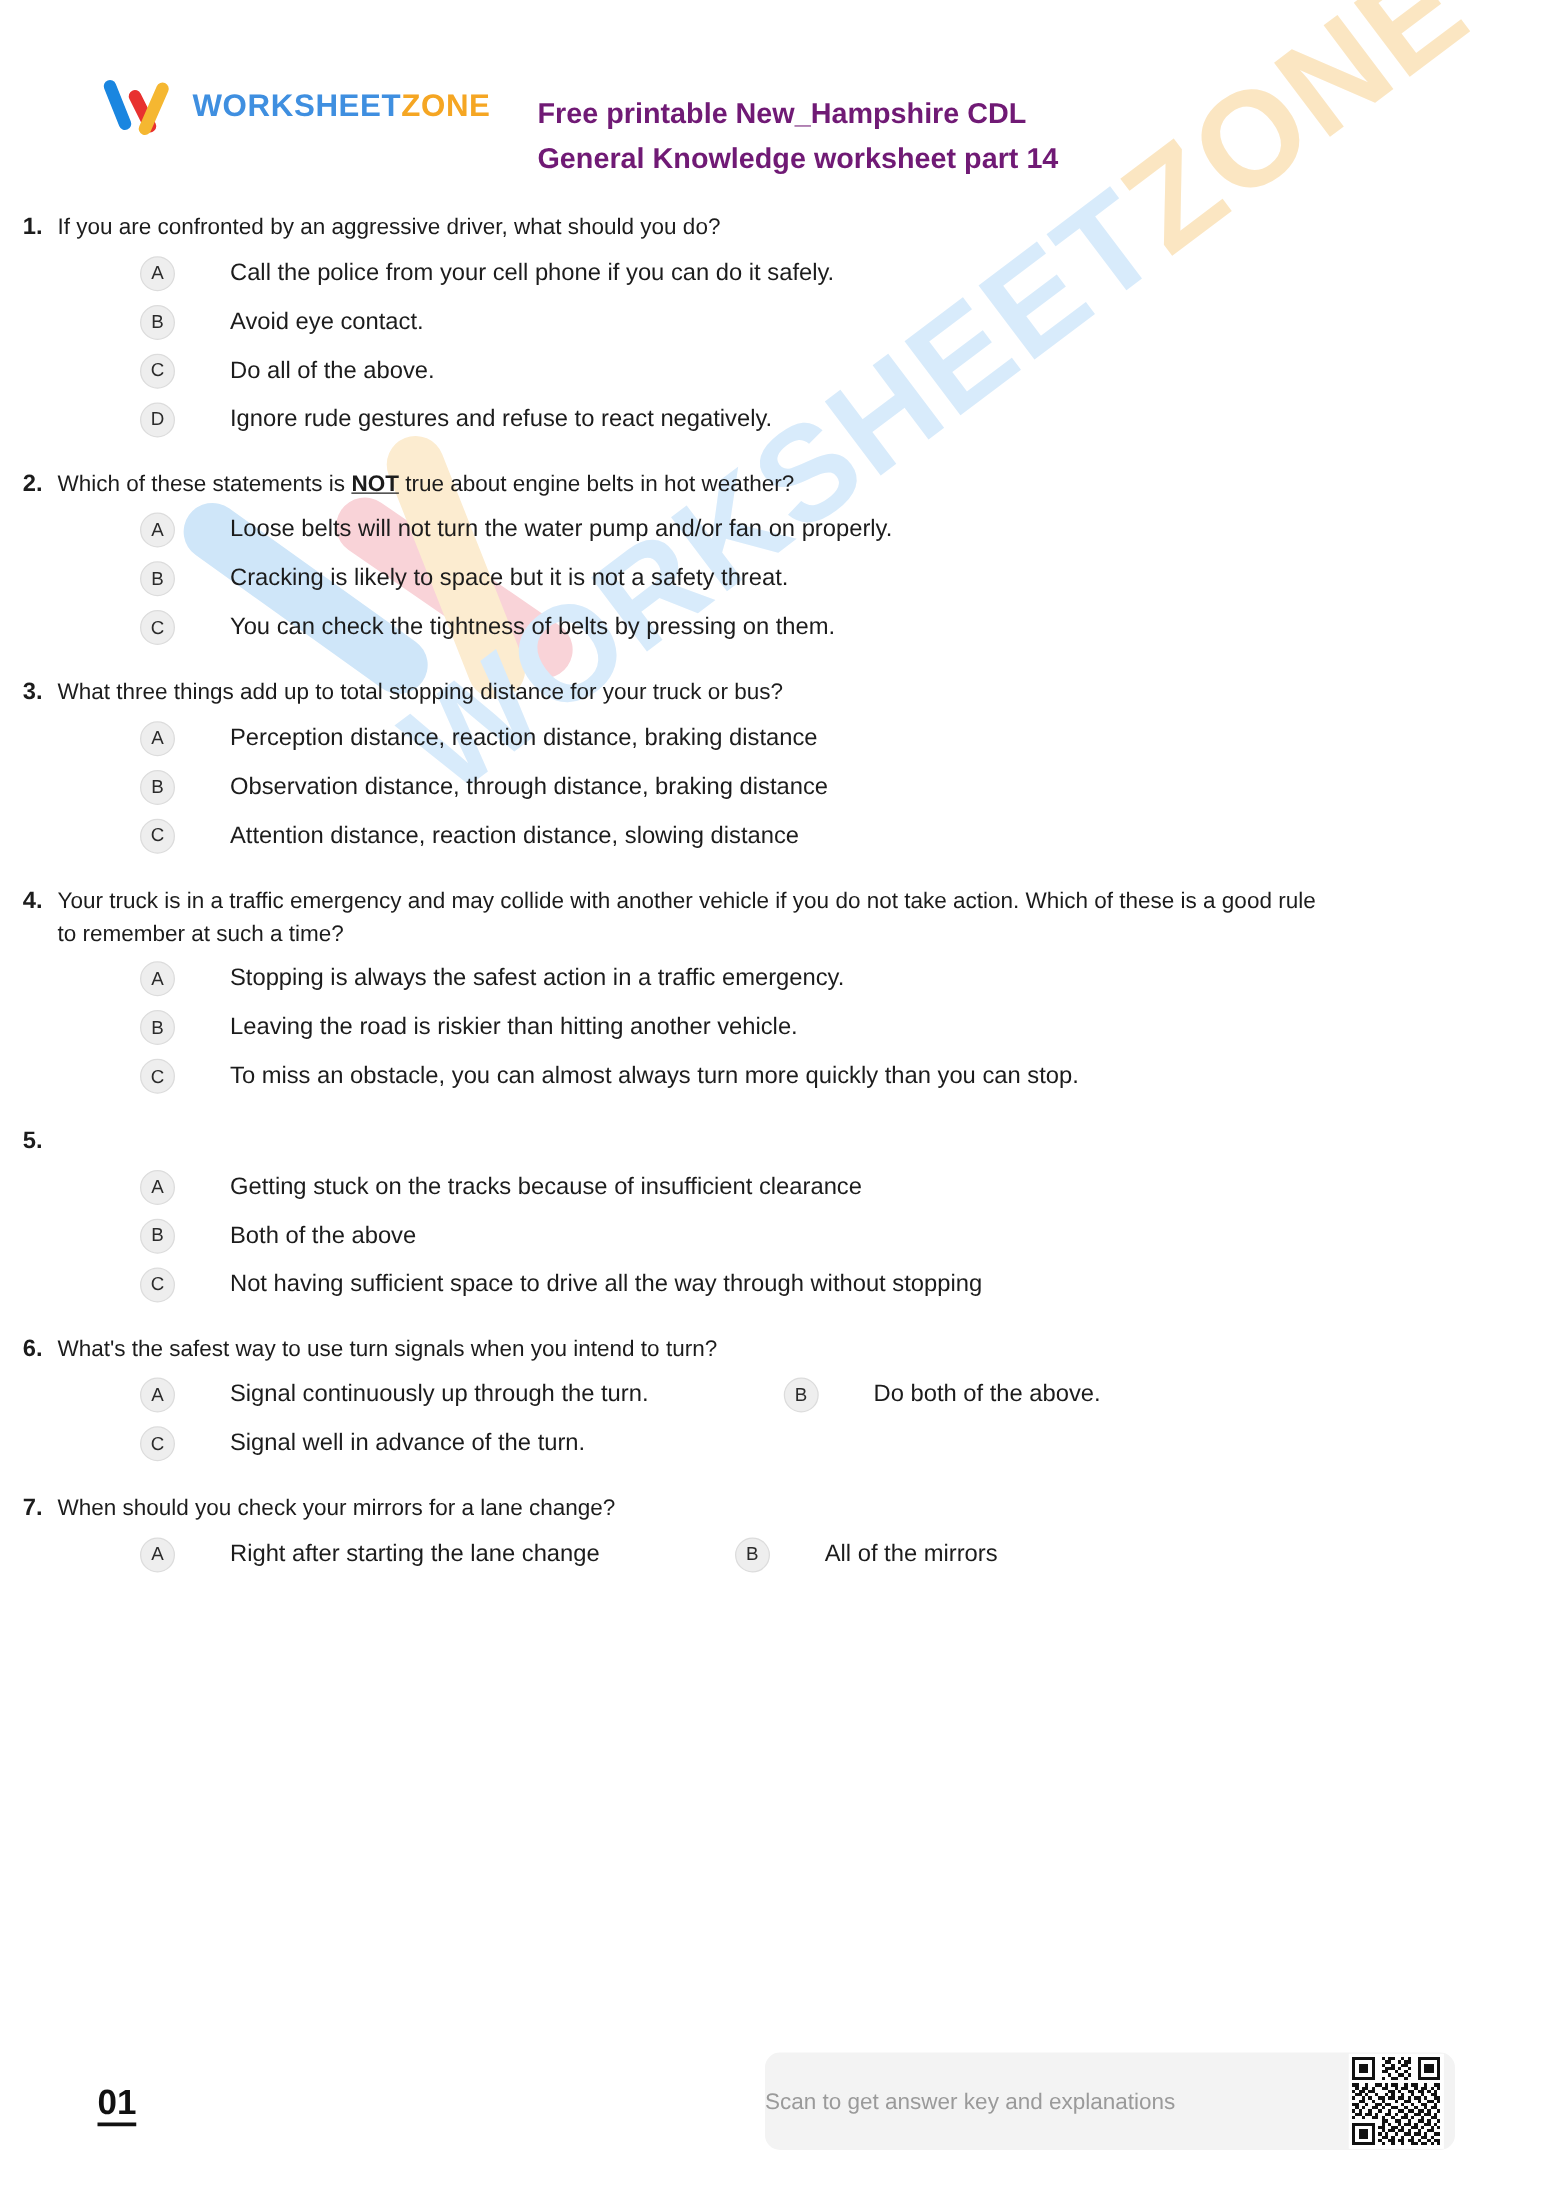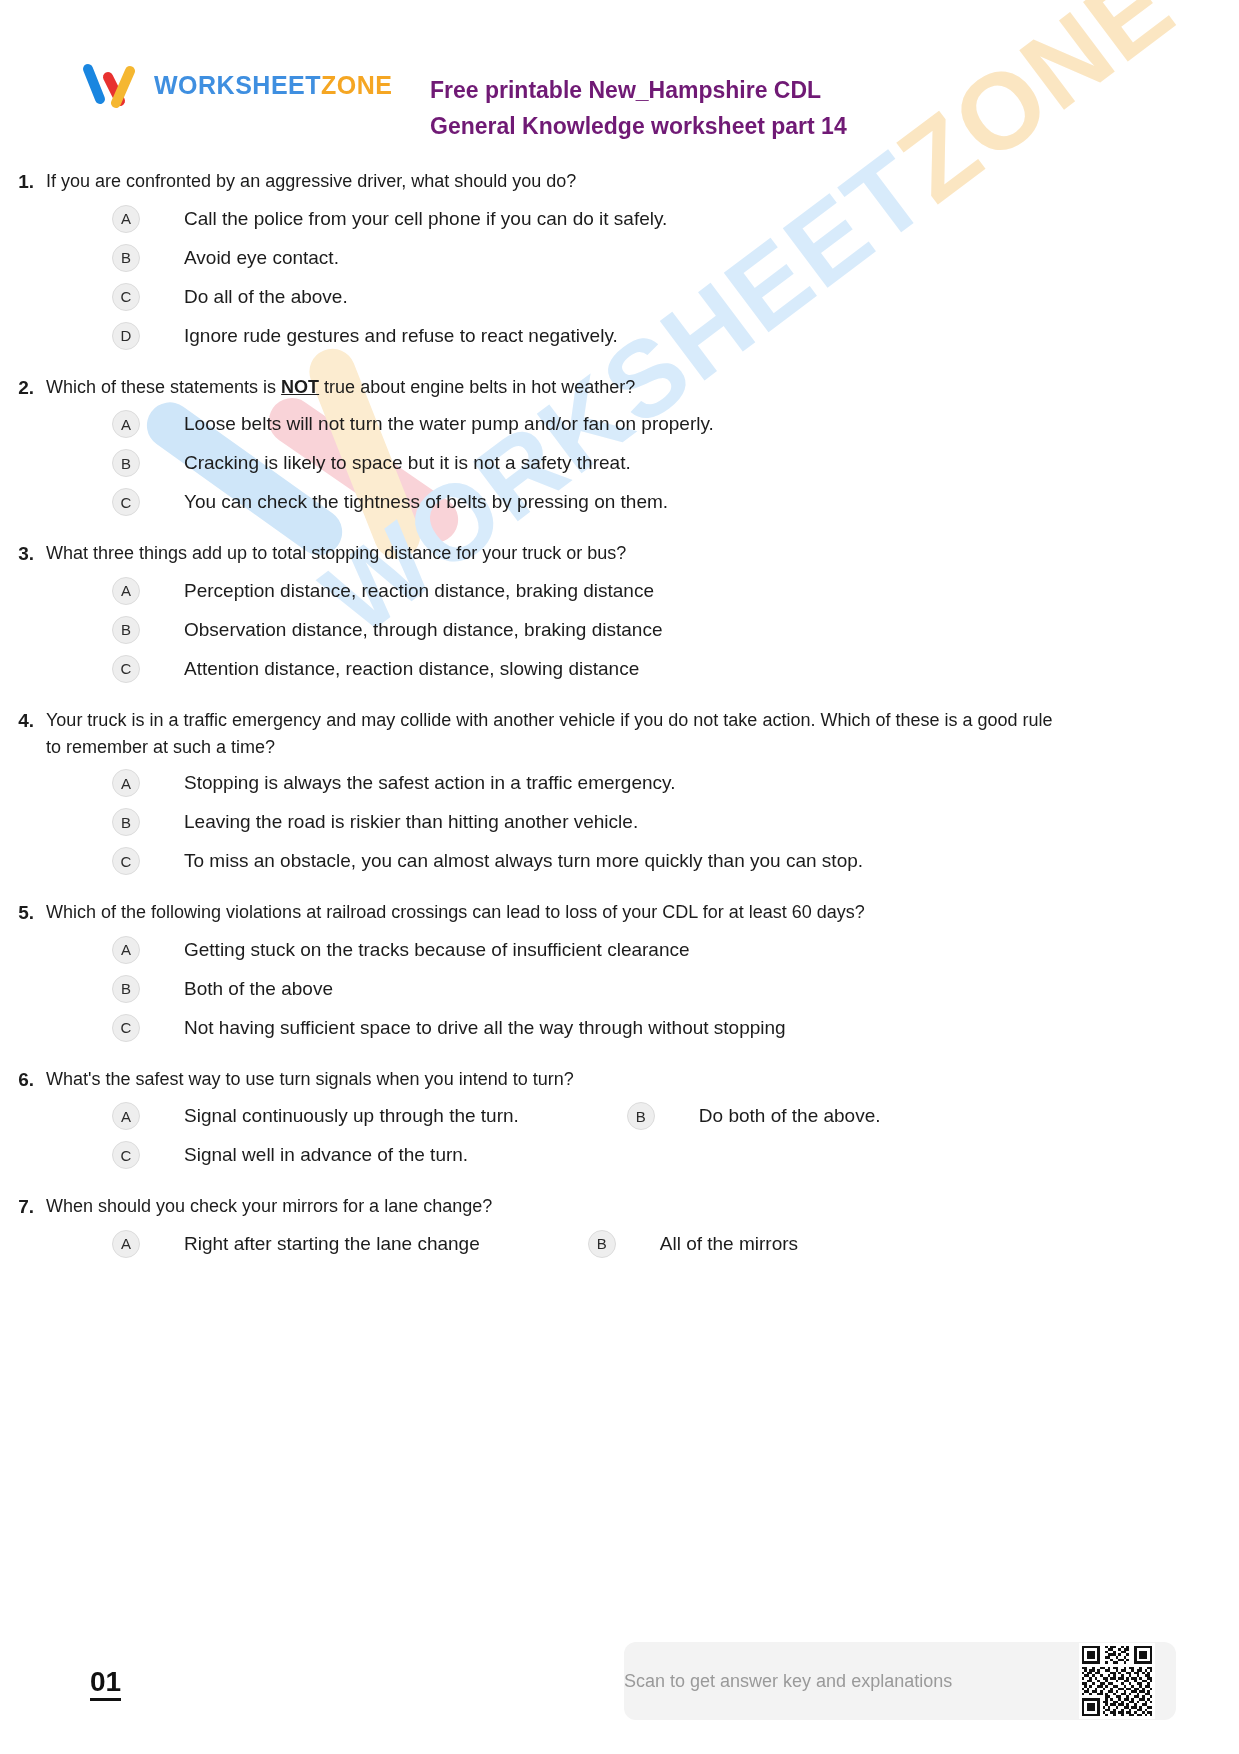--- a/index.html
+++ b/index.html
@@ -161,21 +161,21 @@
     font-size: 19px;
     color: #1c1c1c;
     line-height: 1.45;
     white-space: nowrap;
     margin-left: 32px;
   }
 
   
   .footer {
     position: absolute;
-    left: 12px;
+    left: 0;
     top: 1630px;
     width: 1023px;
     height: 120px;
     z-index: 2;
   }
   .page-num {
     position: absolute;
     left: 78px;
     top: 38px;
     font-size: 28px;
@@ -354,21 +354,20 @@
             <div class="opt">
               <div class="bubble">C</div>
               <div class="opt-text">To miss an obstacle, you can almost always turn more quickly than you can stop.</div>
             </div>
           </div>
         </div>
       </div>
       <div class="q-block">
         <div class="q-row">
           <div class="q-num">5.</div>
-          <div class="q-text">Which of the following violations at railroad crossings can lead to loss of your CDL for at least 60 days?</div>
         </div>
         <div class="options">
           <div class="opt-line">
             <div class="opt">
               <div class="bubble">A</div>
               <div class="opt-text">Getting stuck on the tracks because of insufficient clearance</div>
             </div>
           </div>
           <div class="opt-line">
             <div class="opt">

